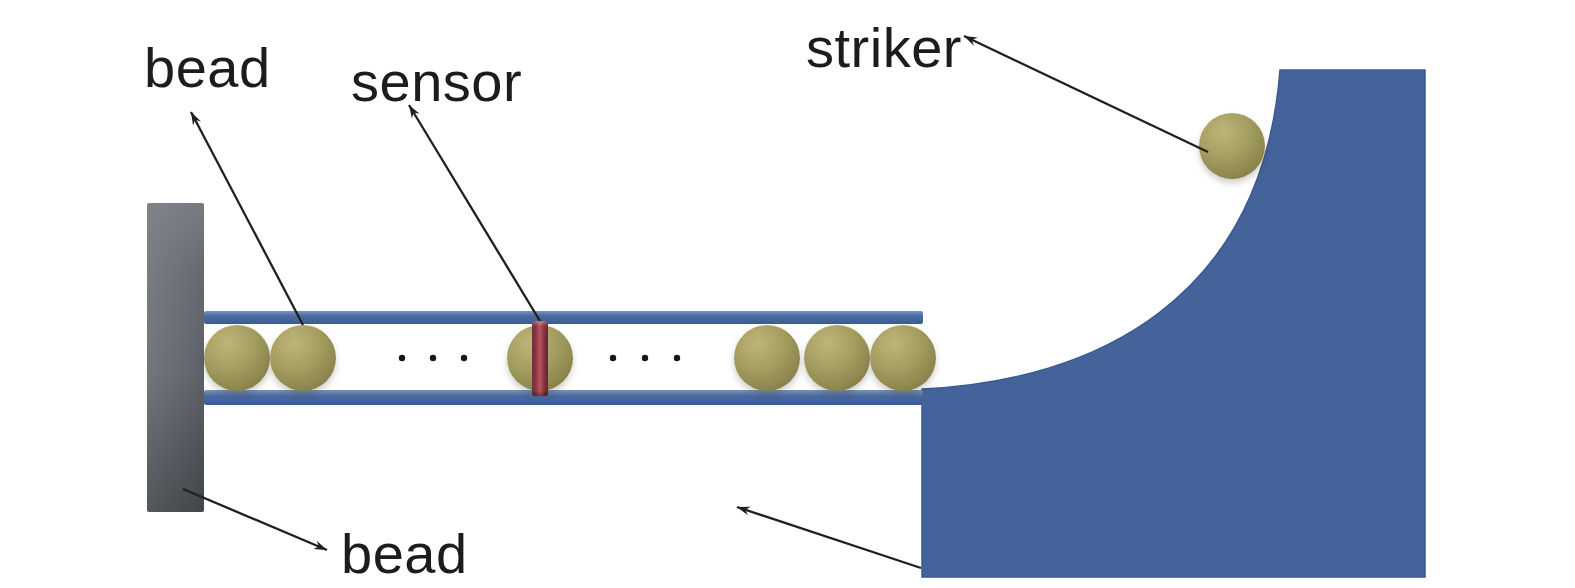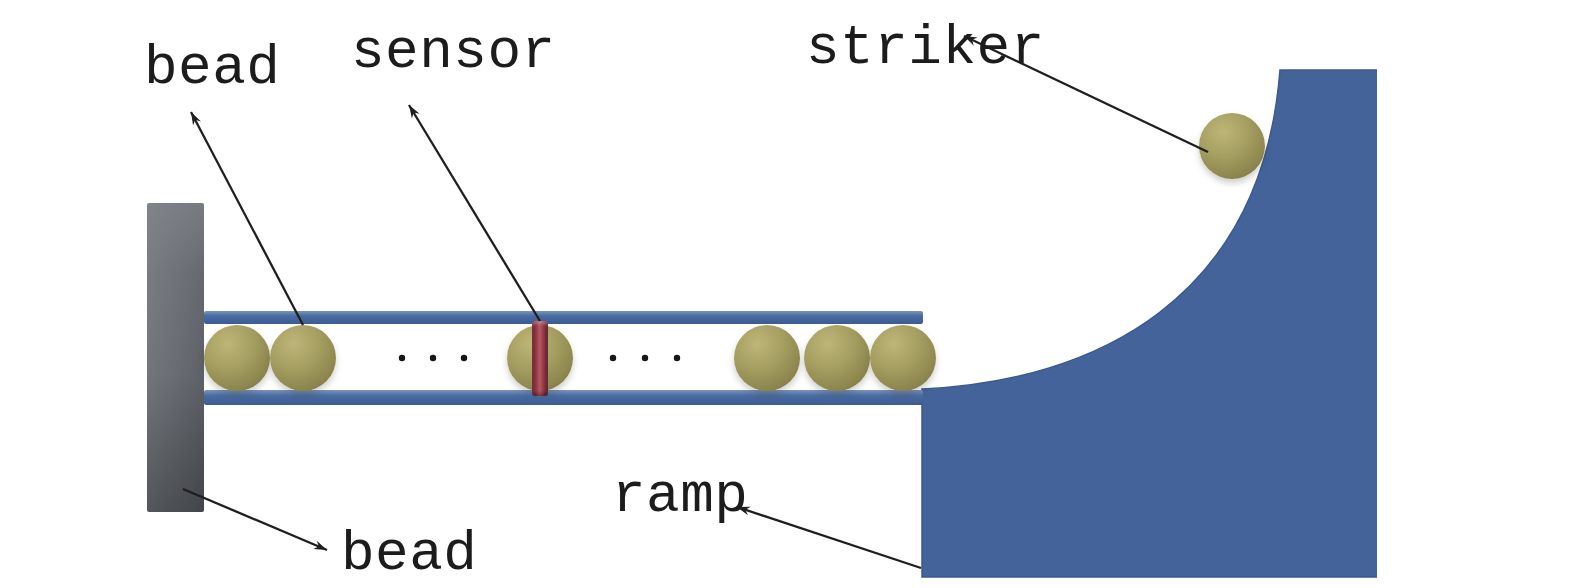--- a/index.html
+++ b/index.html
@@ -18,25 +18,25 @@
     --text-color: #1c1c1c;
     --arrow-color: #1f1f1f;
   }
   html, body {
     margin: 0;
     padding: 0;
     background: var(--background);
   }
   .stage {
     position: relative;
-    width: 1377px;
+    width: 1575px;
     height: 588px;
     background: var(--background);
     overflow: hidden;
-    font-family: Liberation Mono, monospace;
+    font-family: Liberation Sans, sans-serif;
   }
   .layer {
     position: absolute;
     left: 0;
     top: 0;
     width: 1575px;
     height: 588px;
   }
   .wall {
     position: absolute;
@@ -78,21 +78,21 @@
   }
   .diagram-label {
     position: absolute;
     font-size: 56px;
     line-height: 1;
     color: var(--text-color);
     white-space: nowrap;
     letter-spacing: 0.5px;
   }
   .label-bead-top    { left: 144px; top: 40px; }
-  .label-sensor      { left: 351px; top: 24px; }
+  .label-sensor      { left: 351px; top: 54px; }
   .label-striker     { left: 806px; top: 0px; margin-top: 20px; }
   .label-ramp        { left: 612px; top: 468px; }
   .label-bead-bottom { left: 341px; top: 526px; }
 </style>
 </head>
 <body>
 
 <div class="stage">
 
   <svg class="layer" viewBox="0 0 1575 588" aria-hidden="true">
@@ -136,16 +136,15 @@
       <path d="M540,321 L409,105" marker-end="url(#arrowhead)"></path>
       <path d="M1208,152 L964,36" marker-end="url(#arrowhead)"></path>
       <path d="M921,568 L737,507" marker-end="url(#arrowhead)"></path>
       <path d="M183,489 L327,550" marker-end="url(#arrowhead)"></path>
     </g>
   </svg>
 
   <div class="diagram-label label-bead-top">bead</div>
   <div class="diagram-label label-sensor">sensor</div>
   <div class="diagram-label label-striker">striker</div>
-  <div class="diagram-label label-ramp">ramp</div>
   <div class="diagram-label label-bead-bottom">bead</div>
 
 </div>
 
 </body></html>

